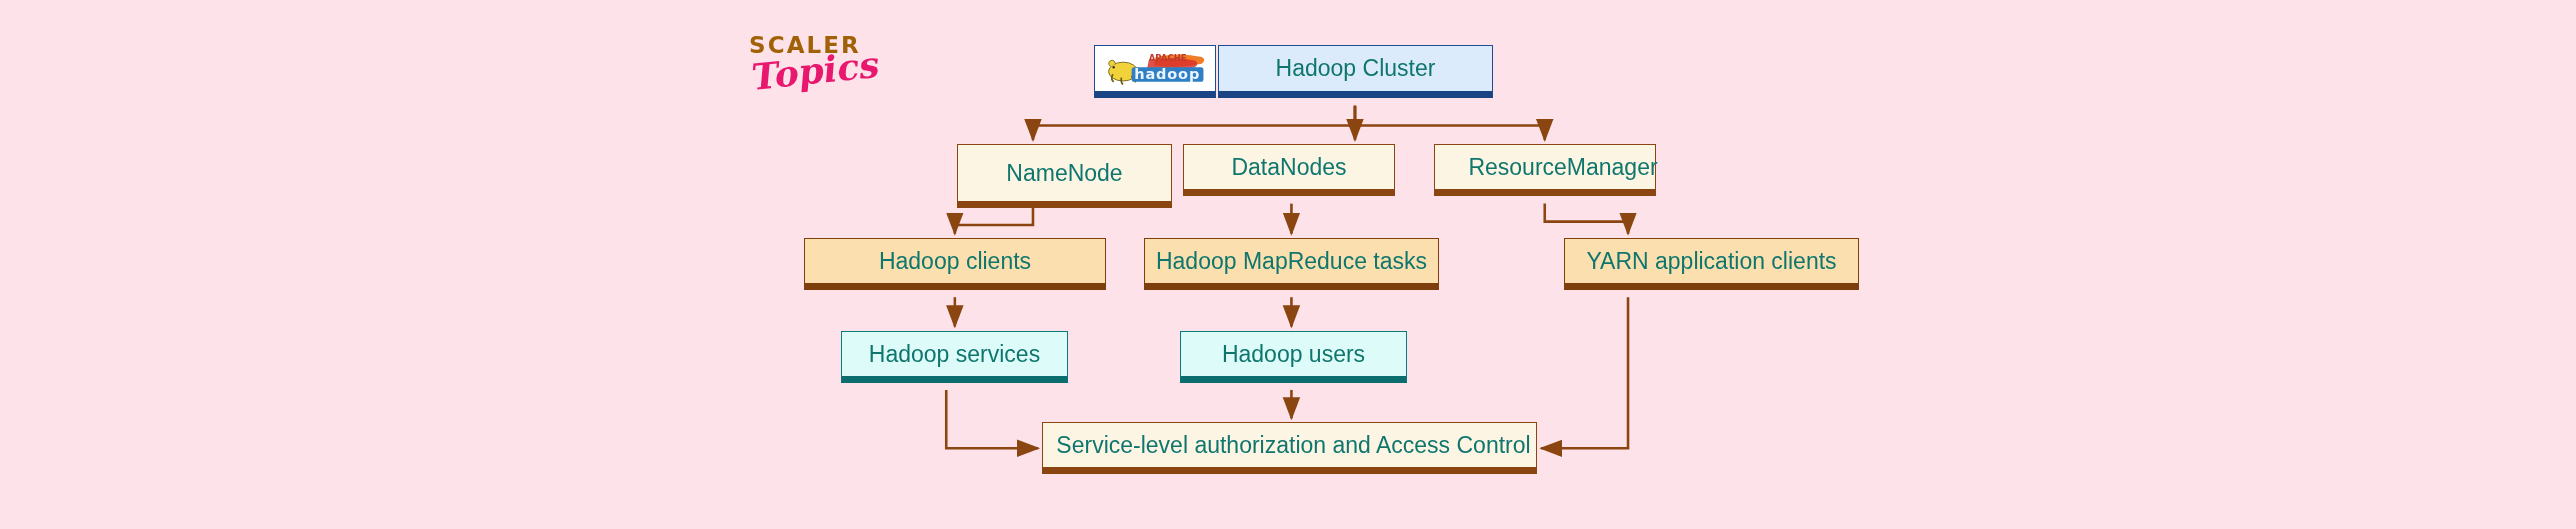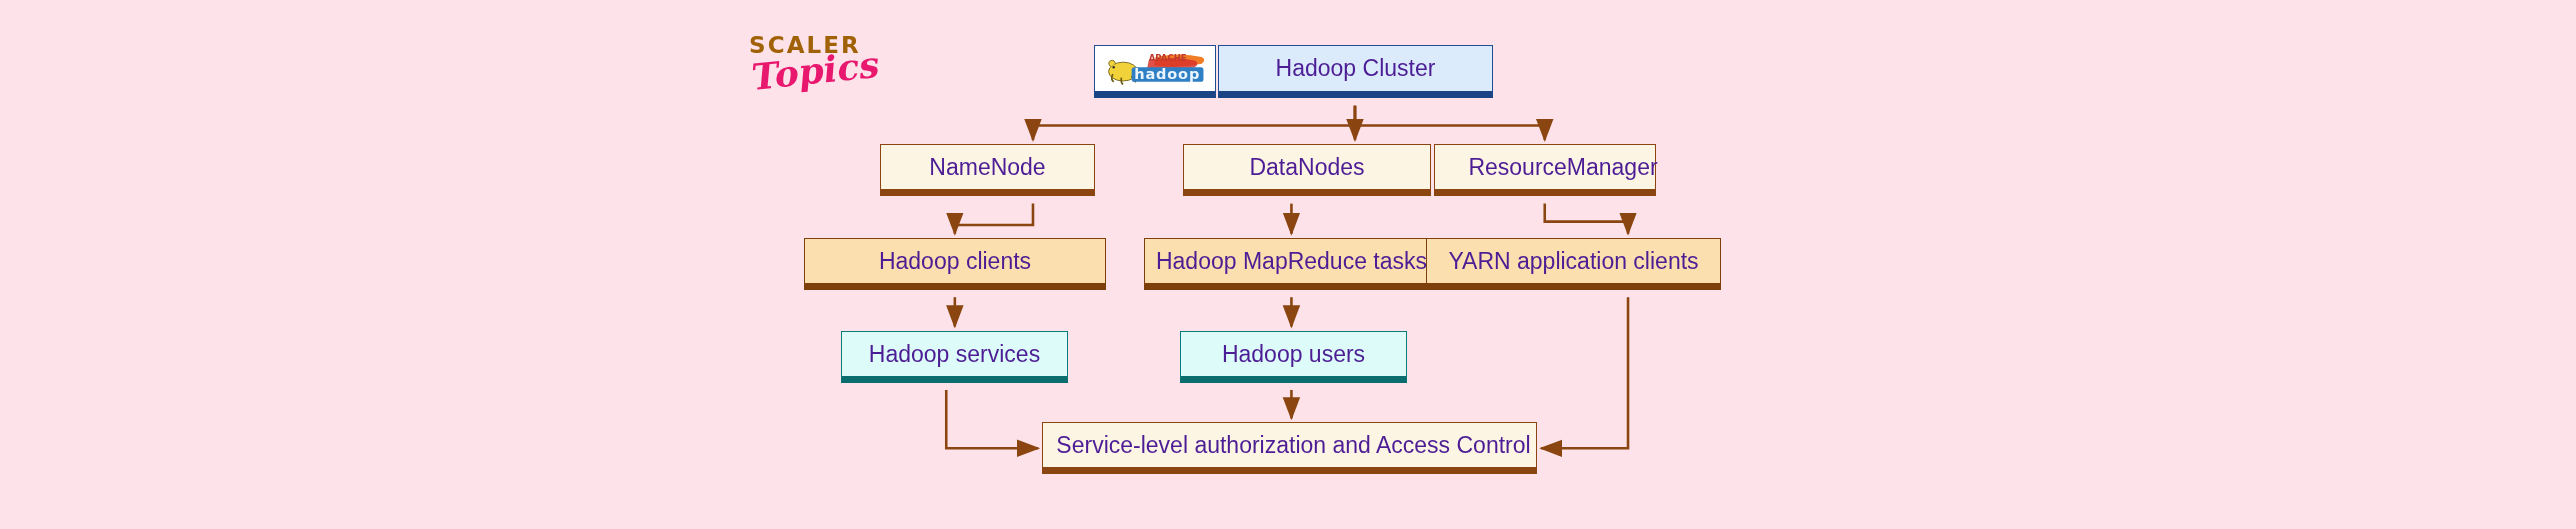--- a/index.html
+++ b/index.html
@@ -50,21 +50,21 @@
   }
 
   
   .node {
     position: absolute;
     box-sizing: border-box;
     display: flex;
     align-items: center;
     justify-content: center;
     font-size: 23px;
-    color: #4c1d95;
+    color: #0f766e;
     white-space: nowrap;
     z-index: 5;
   }
 
   
   .node.blue {
     background: #dcebfb;
     border: 1.7px solid #1f4e96;
     border-bottom: 7.7px solid #1b4485;
   }
@@ -157,41 +157,41 @@
       <circle cx="9" cy="20" r="1.4" fill="#2b2b2b"></circle>
       <rect x="30" y="20" width="84" height="17" rx="3" fill="#2f7fc4"></rect>
       <text x="33" y="34" font-family="DejaVu Sans, sans-serif" font-size="17" font-weight="bold" fill="#eaf4ff" letter-spacing="1">hadoop</text>
     </svg>
   </div>
 
   <div class="node blue" style="left:1218px; top:45px; width:275px; height:53px;">
     <span>Hadoop Cluster</span>
   </div>
 
-  <div class="node cream" style="left:880px; top:144px; width:215px; height:52px;">
+  <div class="node cream" style="left:957px; top:144px; width:215px; height:64px;">
     <span>NameNode</span>
   </div>
 
-  <div class="node cream" style="left:1183px; top:144px; width:248px; height:52px;">
+  <div class="node cream" style="left:1183px; top:144px; width:212px; height:52px;">
     <span>DataNodes</span>
   </div>
 
   <div class="node cream" style="left:1434px; top:144px; width:222px; height:52px;padding-left:36px;">
     <span>ResourceManager</span>
   </div>
 
   <div class="node tan" style="left:804px; top:238px; width:302px; height:52px;">
     <span>Hadoop clients</span>
   </div>
 
   <div class="node tan" style="left:1144px; top:238px; width:295px; height:52px;">
     <span>Hadoop MapReduce tasks</span>
   </div>
 
-  <div class="node tan" style="left:1426px; top:238px; width:295px; height:52px;">
+  <div class="node tan" style="left:1564px; top:238px; width:295px; height:52px;">
     <span>YARN application clients</span>
   </div>
 
   <div class="node teal" style="left:841px; top:331px; width:227px; height:52px;">
     <span>Hadoop services</span>
   </div>
 
   <div class="node teal" style="left:1180px; top:331px; width:227px; height:52px;">
     <span>Hadoop users</span>
   </div>

